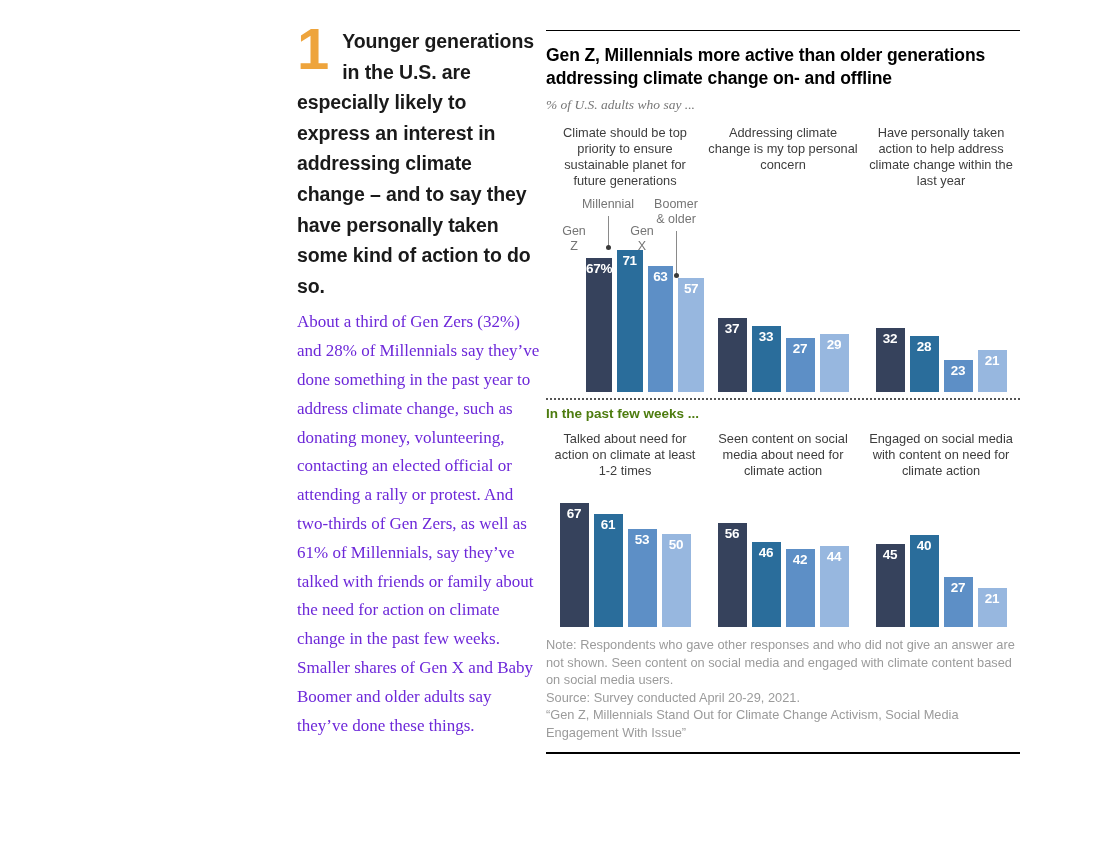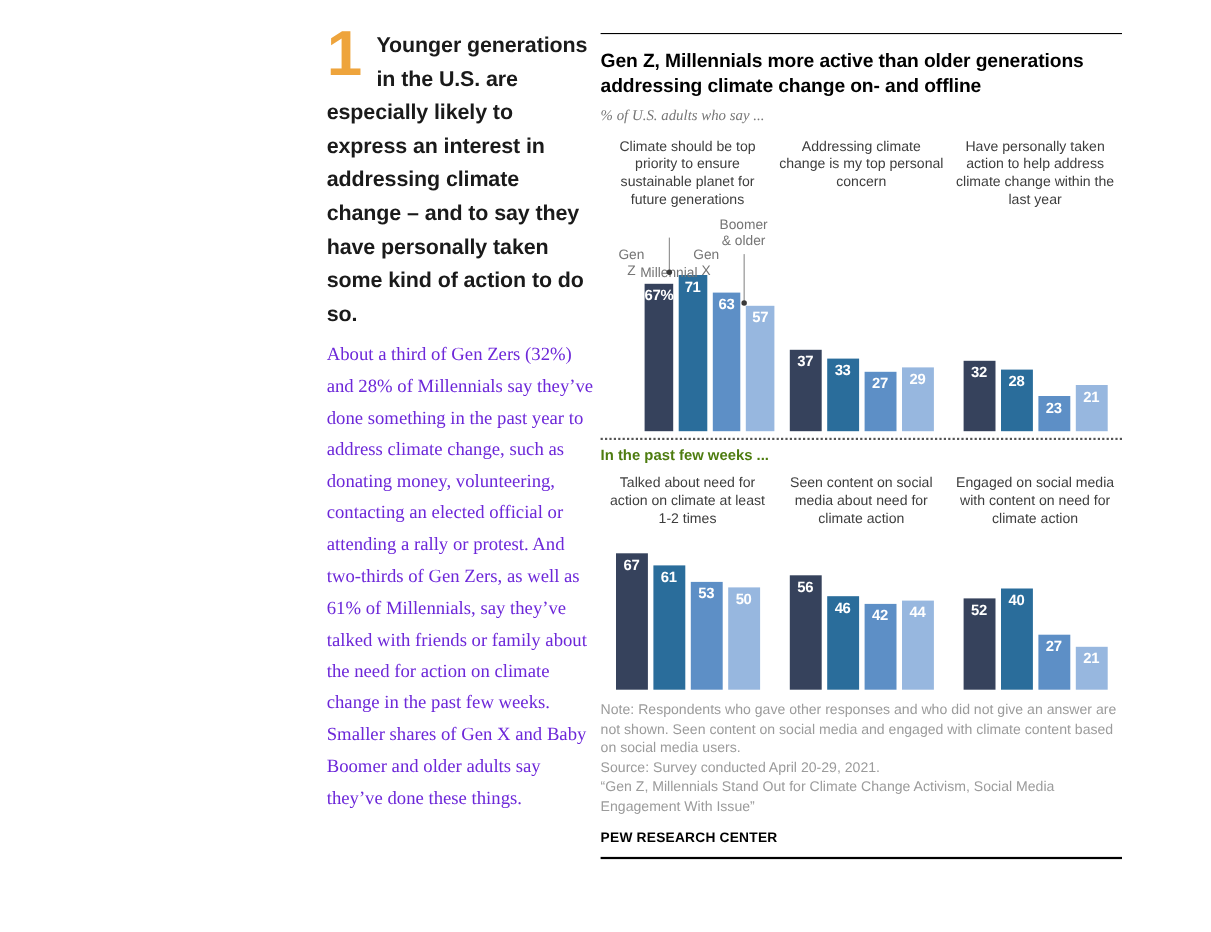--- a/index.html
+++ b/index.html
@@ -97,21 +97,21 @@
                 <div class="bar-value">71</div>
               </div>
               <div class="bar" style="height: 126px; background: rgb(93, 143, 198);">
                 <div class="bar-value">63</div>
               </div>
               <div class="bar" style="height: 114px; background: rgb(151, 183, 223);">
                 <div class="bar-value">57</div>
               </div>
               <div class="legend-label" style="left: -7px; top: 27px;">Gen
 Z</div>
-              <div class="legend-label" style="left: 27px; top: 0px; margin-top: 44px;">Millennial</div>
+              <div class="legend-label" style="left: 27px; top: 0px;">Millennial</div>
               <div class="leader-line" style="left: 62px; top: 19px; height: 31px;"></div>
               <div class="leader-dot" style="left: 60px; top: 48px;"></div>
               <div class="legend-label" style="left: 61px; top: 27px;">Gen
 X</div>
               <div class="legend-label" style="left: 95px; top: 0px;">Boomer
 &amp; older</div>
               <div class="leader-line" style="left: 130px; top: 34px; height: 44px;"></div>
               <div class="leader-dot" style="left: 128px; top: 76px;"></div>
             </div>
           </div>
@@ -186,38 +186,37 @@
               </div>
               <div class="bar" style="height: 81px; background: rgb(151, 183, 223);">
                 <div class="bar-value">44</div>
               </div>
             </div>
           </div>
           <div class="panel">
             <div class="panel-header">Engaged on social media with content on need for climate action</div>
             <div class="bars" style="height: 124px;">
               <div class="bar" style="height: 83px; background: rgb(54, 66, 92);">
-                <div class="bar-value">52</div>
+                <div class="bar-value">45</div>
               </div>
               <div class="bar" style="height: 92px; background: rgb(42, 109, 155);">
                 <div class="bar-value">40</div>
               </div>
               <div class="bar" style="height: 50px; background: rgb(93, 143, 198);">
                 <div class="bar-value">27</div>
               </div>
               <div class="bar" style="height: 39px; background: rgb(151, 183, 223);">
                 <div class="bar-value">21</div>
               </div>
             </div>
           </div>
         </div>
       </div>
 
     <div class="footnote">
       <div>Note: Respondents who gave other responses and who did not give an answer are not shown. Seen content on social media and engaged with climate content based on social media users.</div>
       <div>Source: Survey conducted April 20-29, 2021.</div>
       <div>“Gen Z, Millennials Stand Out for Climate Change Activism, Social Media Engagement With Issue”</div>
     </div>
-    <div class="brand">PEW RESEARCH CENTER</div>
     <div class="rule-bottom"></div>
   </section>
 
 </div>
 
 </body></html>

